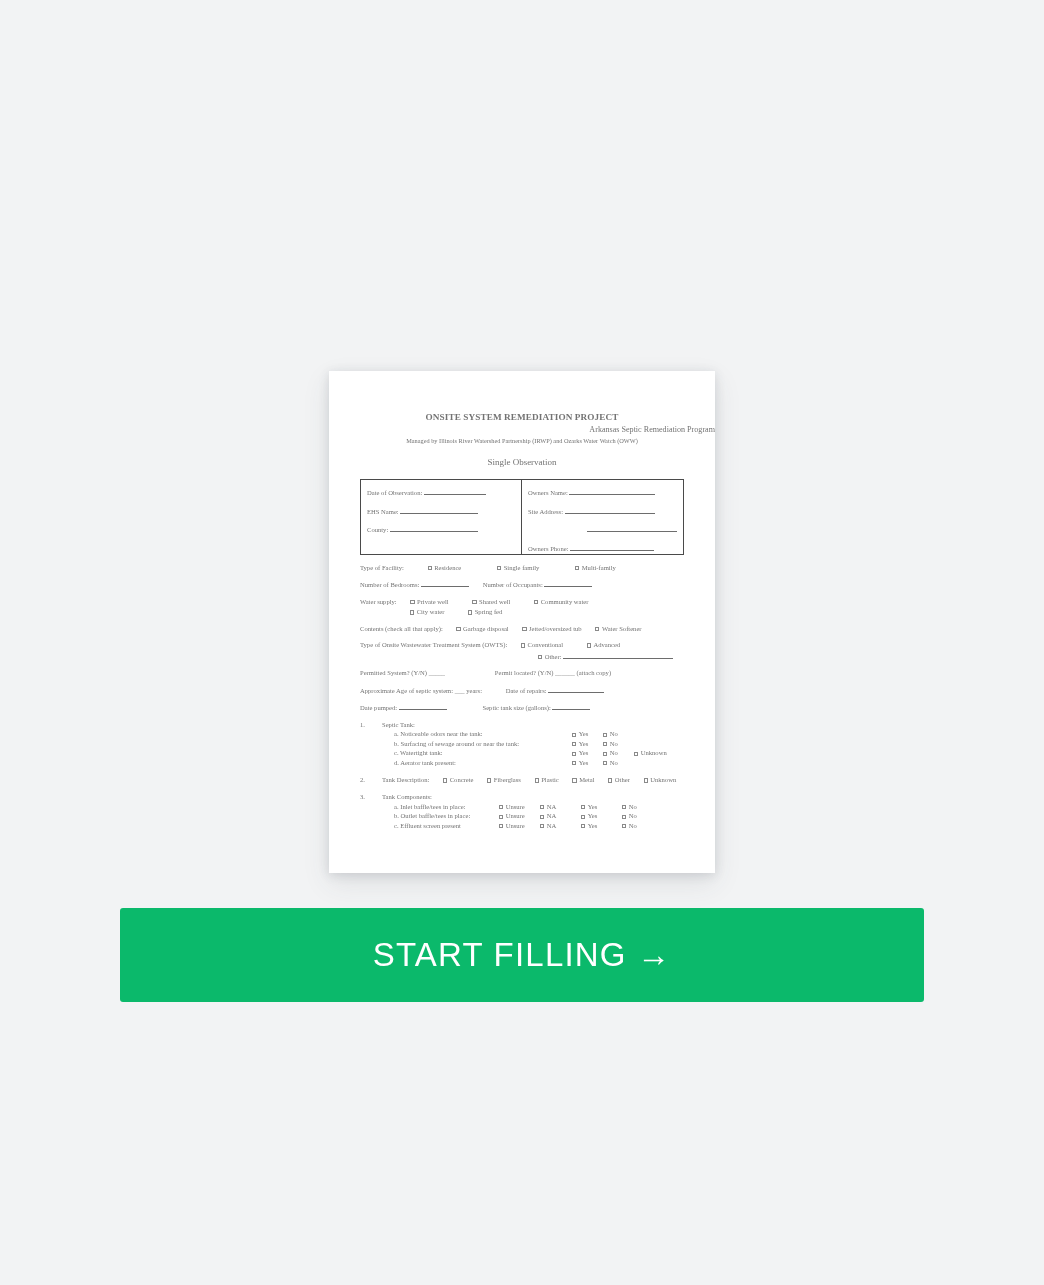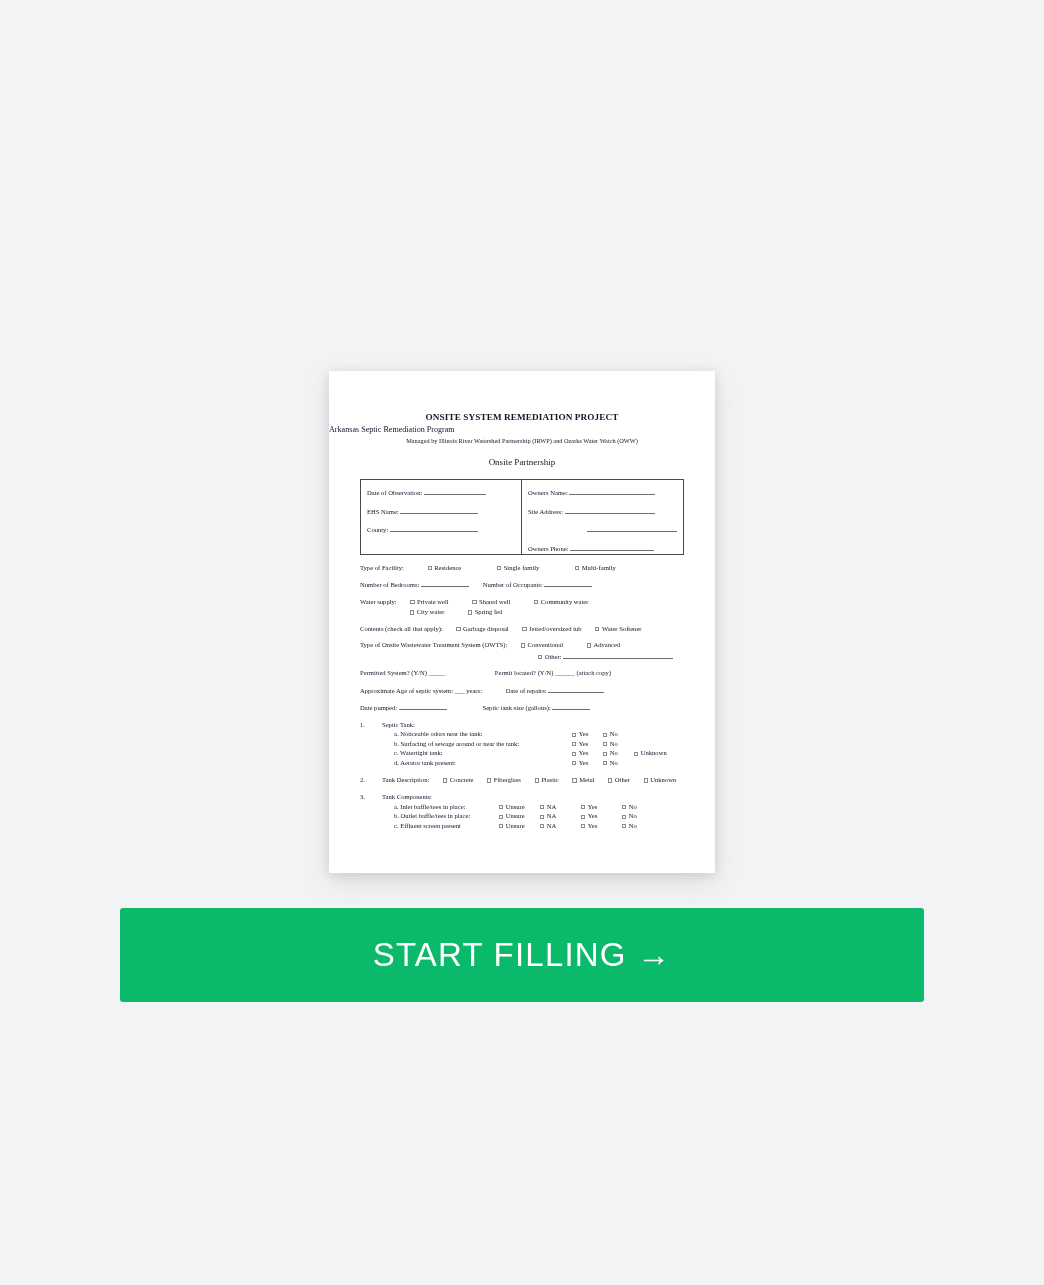--- a/index.html
+++ b/index.html
@@ -46,33 +46,33 @@
     box-shadow: 0 2px 10px rgba(60,70,80,0.16), 0 10px 26px rgba(60,70,80,0.10);
   }
   .doc-inner {
     position: absolute;
     left: 0;
     top: 0;
     width: 386px;
     height: 502px;
     padding: 0;
     font-family: "Liberation Serif", serif;
-    color: #0f172a;
+    color: #737373;
   }
 
   .doc-h1 {
     text-align: center;
     font-size: 9.2px;
     line-height: 12px;
     font-weight: bold;
     margin-top: 40px;
     letter-spacing: 0.1px;
   }
   .doc-h2 {
-    text-align: left;
+    text-align: right;
     font-size: 8.1px;
     line-height: 11px;
     margin-top: 1px;
   }
   .doc-h3 {
     text-align: center;
     font-size: 6.3px;
     line-height: 9px;
     margin-top: 1px;
   }
@@ -193,21 +193,21 @@
 
 <div class="page">
 
 
   <div class="doc-card">
     <div class="doc-inner">
 
       <div class="doc-h1">ONSITE SYSTEM REMEDIATION PROJECT</div>
       <div class="doc-h2">Arkansas Septic Remediation Program</div>
       <div class="doc-h3">Managed by Illinois River Watershed Partnership (IRWP) and Ozarks Water Watch (OWW)</div>
-      <div class="doc-h4">Onsite Partnership</div>
+      <div class="doc-h4">Single Observation</div>
 
       <div class="doc-body">
 
         <div class="info-table">
           <div class="info-col left">
             <div class="info-row">
               <span>Date of Observation:</span>
               <span class="ul" style="width:62px"></span>
             </div>
             <div class="info-row">

